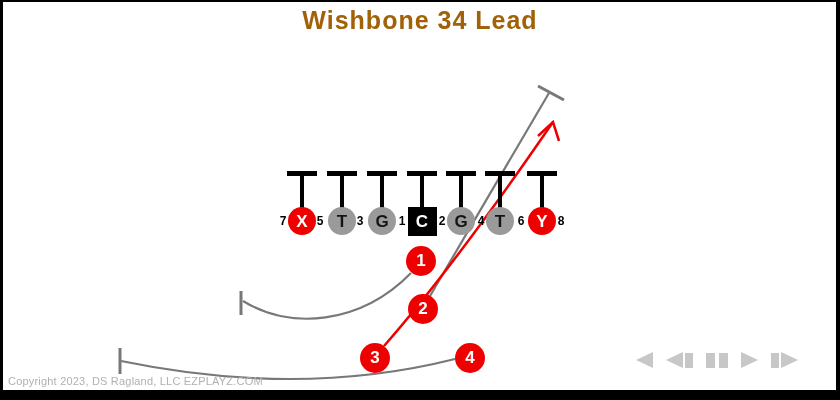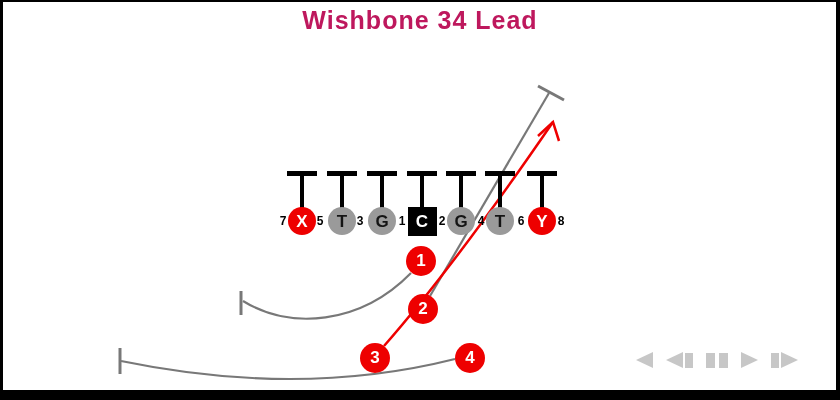--- a/index.html
+++ b/index.html
@@ -5,21 +5,21 @@
   html,body{margin:0;padding:0;background:#fff;}
   .frame{position:relative;width:840px;height:400px;background:#ffffff;overflow:hidden;
          font-family:"Liberation Sans", sans-serif;}
   .edge{position:absolute;background:#000;}
   .edge.top{left:0;top:0;width:840px;height:2px;}
   .edge.left{left:0;top:0;width:3px;height:400px;}
   .edge.right{right:0;top:0;width:4px;height:400px;}
   .edge.bottom{left:0;bottom:0;width:840px;height:10px;}
 
   .title{position:absolute;left:0;top:6px;width:840px;text-align:center;
-         font-size:25px;font-weight:bold;letter-spacing:1px;color:#be185d;}
+         font-size:25px;font-weight:bold;letter-spacing:1px;color:#a16207;}
 
   #routes-svg{position:absolute;left:0;top:0;width:840px;height:400px;}
 
   .player{position:absolute;display:flex;align-items:center;justify-content:center;
           font-weight:bold;font-size:17px;line-height:1;}
   .player.circle{width:28px;height:28px;border-radius:50%;}
   .player.square{width:29px;height:29px;border-radius:0;}
   .c-red{background:#ee0000;color:#ffffff;}
   .c-gray{background:#9a9a9a;color:#141414;}
   .c-black{background:#000000;color:#ffffff;}
@@ -88,20 +88,21 @@
       <span class="hole" style="left: 442px; top: 221px;">2</span>
       <span class="hole" style="left: 481px; top: 221px;">4</span>
       <span class="hole" style="left: 521px; top: 221px;">6</span>
       <span class="hole" style="left: 561px; top: 221px;">8</span>
       <div class="back" style="left: 406px; top: 246px;">1</div>
       <div class="back" style="left: 408px; top: 294px;">2</div>
       <div class="back" style="left: 360px; top: 343px;">3</div>
       <div class="back" style="left: 455px; top: 343px;">4</div>
     </div>
 
+  <div class="copyright">Copyright 2023, DS Ragland, LLC EZPLAYZ.COM</div>
 
   <div class="controls" id="controls">
       <button class="ctl">
         <span class="ctl">
           <span class="tri-l"></span>
         </span>
       </button>
       <button class="ctl">
         <span class="ctl">
           <span class="tri-l"></span>

